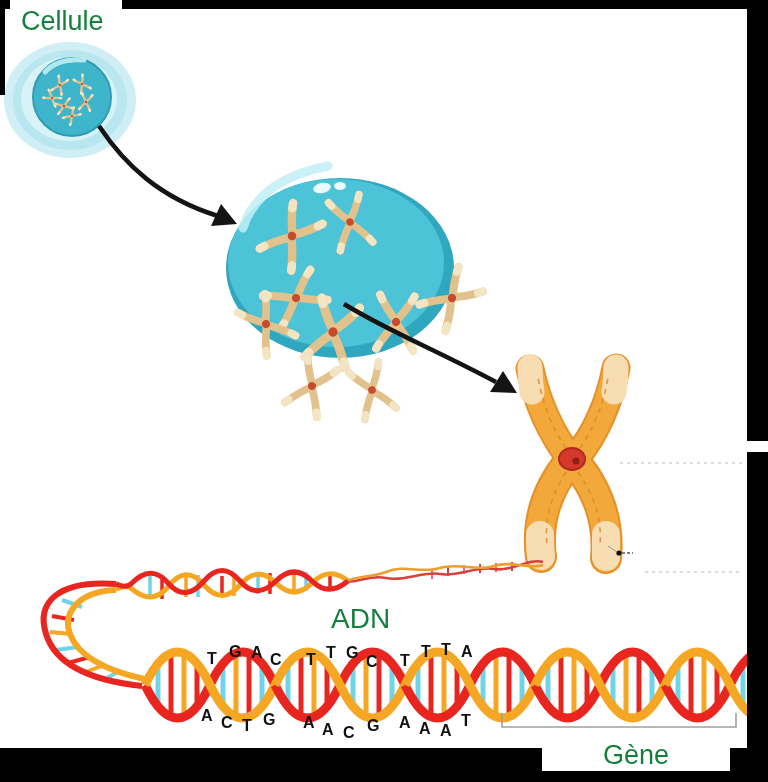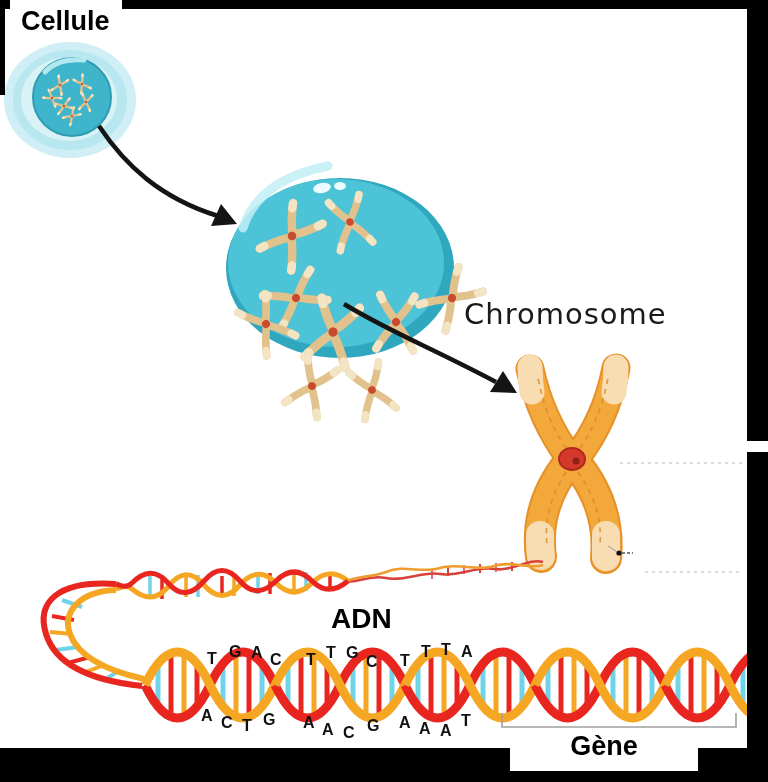--- a/index.html
+++ b/index.html
@@ -1,28 +1,28 @@
 <!DOCTYPE html>
 <html><head>
 <meta charset="utf-8">
 <style>
   html,body{margin:0;padding:0;background:#fff;}
   #stage{position:relative;width:768px;height:782px;background:#ffffff;overflow:hidden;
          font-family:"Liberation Sans",sans-serif;}
   svg{position:absolute;left:0;top:0;z-index:1;}
   .bar{position:absolute;background:#000;z-index:2;}
   .whitebox{position:absolute;background:#fff;z-index:3;}
-  .label{position:absolute;z-index:4;font-weight:bold;color:#000000;}
+  .label{position:absolute;z-index:4;font-weight:normal;color:#15803d;}
   .lbl-cell{left:21px;top:6px;font-size:27px;}
   .lbl-noyau{left:291px;top:137px;font-size:27px;}
   .lbl-chrom{left:464px;top:297px;font-size:29px;font-weight:normal;
              font-family:"DejaVu Sans",sans-serif;letter-spacing:1px;color:#1a1a1a;}
   .lbl-adn{left:331px;top:603px;font-size:28px;}
-  .gene-wrap{position:absolute;left:510px;top:731px;width:188px;height:40px;background:#fff;
-             z-index:3;display:flex;align-items:flex-start;justify-content:center;}
+  .gene-wrap{position:absolute;left:542px;top:731px;width:188px;height:40px;background:#fff;
+             z-index:3;display:flex;align-items:flex-end;justify-content:center;}
   .nt{position:absolute;z-index:4;font-weight:bold;font-size:16px;color:#111;
       font-family:"Liberation Sans",sans-serif;line-height:1;}
 </style>
 </head>
 <body>
 
 <div id="stage">
 
   <svg width="768" height="782" viewBox="0 0 768 782">
     <defs>
@@ -180,21 +180,20 @@
   </svg>
 
   <div class="bar" style="left:0;top:0;width:768px;height:9px;"></div>
   <div class="bar" style="left:0;top:9px;width:5px;height:86px;"></div>
   <div class="bar" style="left:747px;top:0;width:21px;height:441px;"></div>
   <div class="bar" style="left:747px;top:452px;width:21px;height:330px;"></div>
   <div class="bar" style="left:0;top:748px;width:768px;height:34px;"></div>
 
   <div class="whitebox" style="left:10px;top:0;width:112px;height:41px;"></div>
   <div class="label lbl-cell">Cellule</div>
-  <div class="label lbl-chrom">Chromosome</div>
   <div class="label lbl-adn">ADN</div>
   <div class="gene-wrap">
     <span class="label" style="position:static;font-size:27px;">Gène</span>
   </div>
 
   <span class="nt" style="left:207px;top:651px;">T</span>
   <span class="nt" style="left:229px;top:644px;">G</span>
   <span class="nt" style="left:251px;top:645px;">A</span>
   <span class="nt" style="left:270px;top:652px;">C</span>
   <span class="nt" style="left:306px;top:652px;">T</span>

